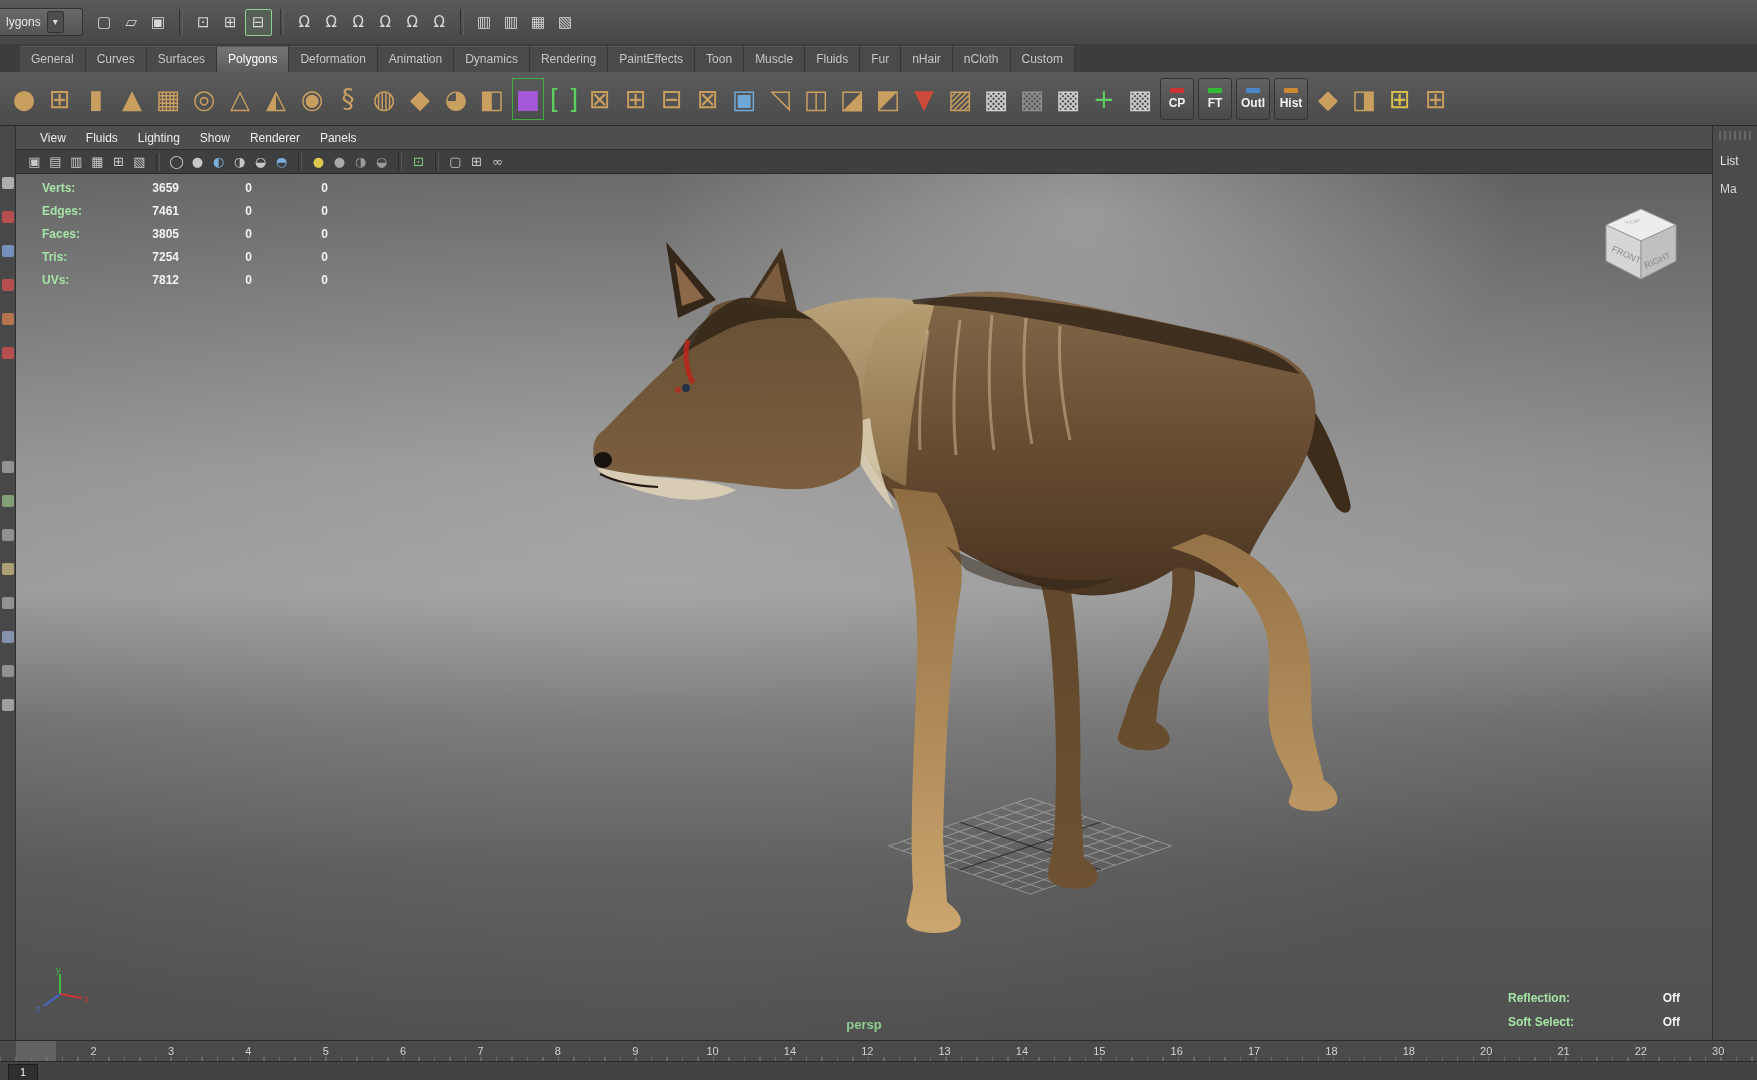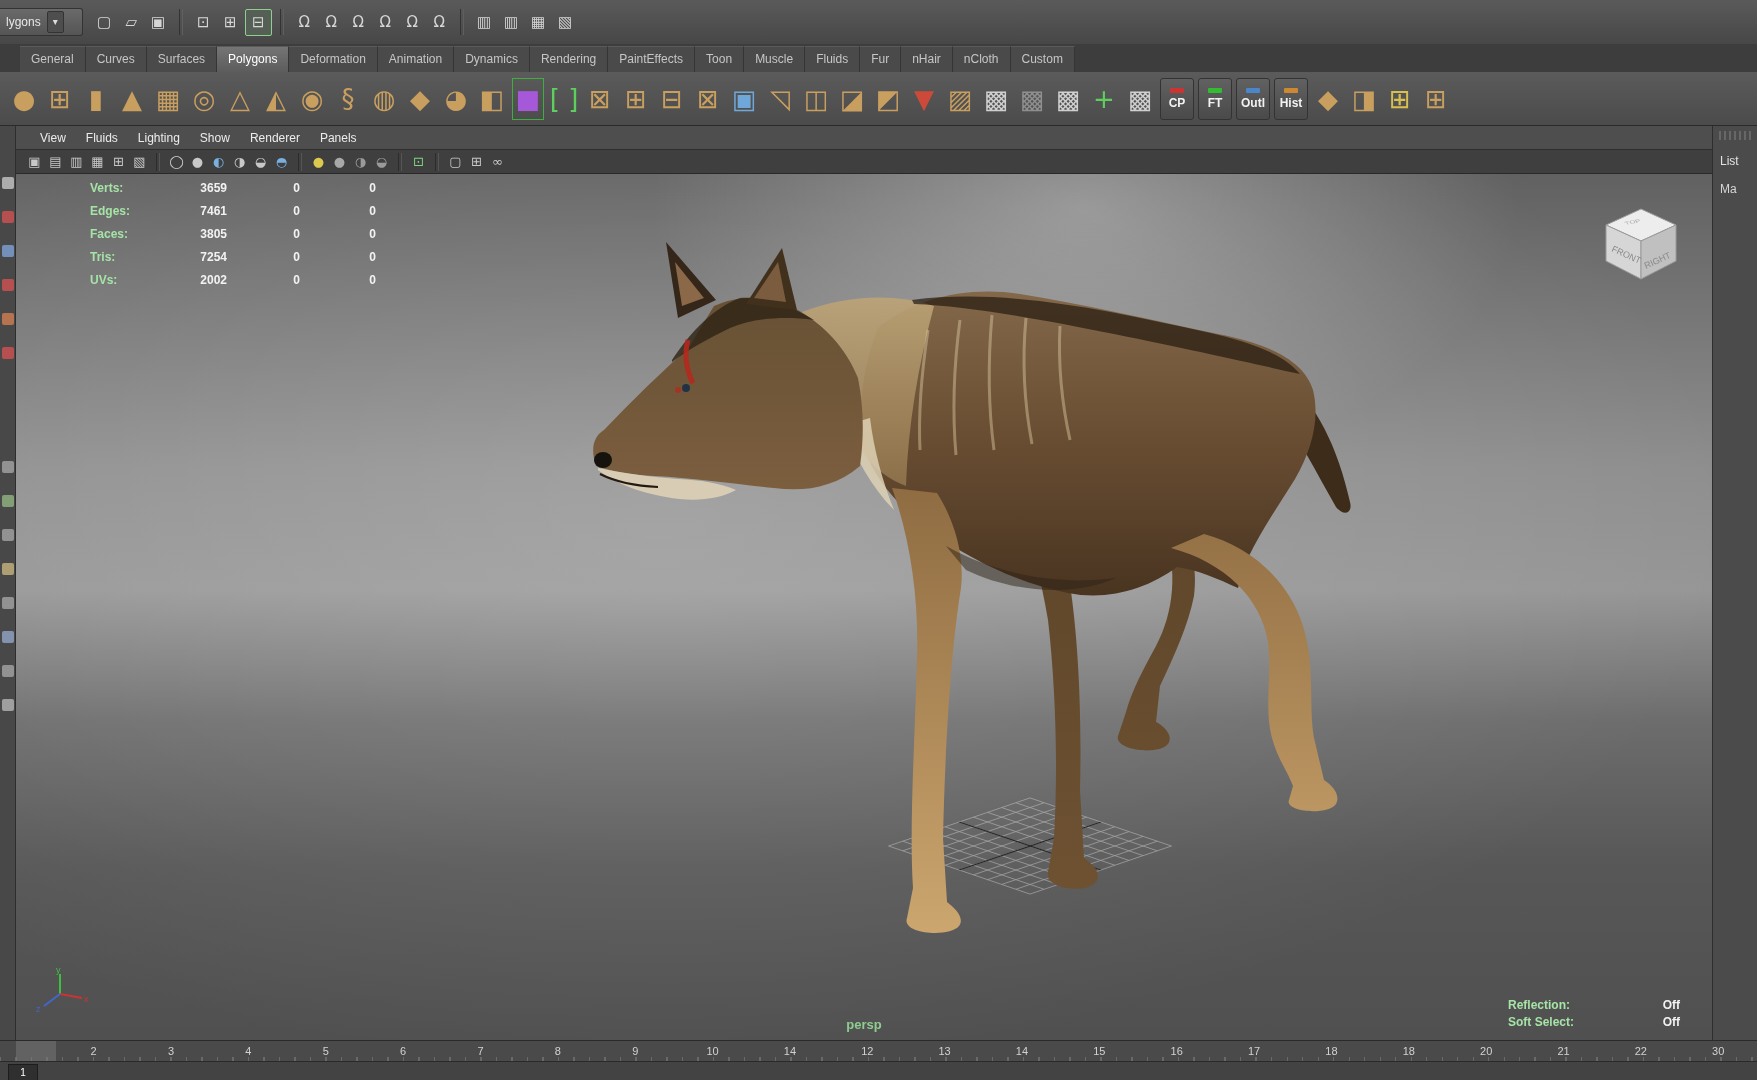--- a/index.html
+++ b/index.html
@@ -67,30 +67,30 @@
   .pi-sep{width:2px;height:18px;border-left:1px solid #2c2c2c;border-right:1px solid #555;margin:0 6px;}
 
   
   .viewport{position:absolute;left:16px;right:45px;top:174px;bottom:40px;overflow:hidden;
     background:
       radial-gradient(ellipse 700px 420px at 63% 4%, rgba(255,255,255,.30), transparent 62%),
       radial-gradient(ellipse 1500px 760px at 38% 40%, rgba(255,255,255,.17), transparent 72%),
       linear-gradient(180deg,#616161 0%,#8e8e8e 34%,#969696 48%,#6d6d6d 63%,#575757 80%,#505050 100%);}
   .scene{position:absolute;left:0;top:-24px;width:1696px;height:890px;}
   .hud{position:absolute;left:26px;top:2px;}
-  .hud-row{display:flex;height:23px;align-items:center;font-size:12px;font-weight:bold;margin-left:48px;}
+  .hud-row{display:flex;height:23px;align-items:center;font-size:12px;font-weight:bold;}
   .hud-label{width:80px;color:#a6e3a6;}
   .hv{color:#f2f2f2;text-align:right;}
   .hv.c1{width:57px;}.hv.c2{width:73px;}.hv.c3{width:76px;}
   .viewcube{position:absolute;left:1580px;top:31px;}
   .axis-gnomon{position:absolute;left:16px;top:790px;}
   .cam-label{position:absolute;left:0;right:0;bottom:8px;text-align:center;
     font-size:13px;font-weight:bold;color:#8fcc8f;}
   .vp-status{position:absolute;right:32px;bottom:8px;width:172px;}
-  .vs-row{display:flex;justify-content:space-between;height:17px;
+  .vs-row{display:flex;justify-content:space-between;height:17px;margin-top:7px;
     font-size:12px;font-weight:bold;}
   .vs-label{color:#a6e3a6;}
   .vs-value{color:#f2f2f2;}
 
   
   .time-slider{position:absolute;left:0;top:1040px;width:100%;height:21px;background:#4a4a4a;
     border-top:1px solid #2a2a2a;overflow:hidden;}
   .current-block{position:absolute;left:16px;top:0;bottom:0;width:40px;background:#626262;}
   .frames{position:absolute;left:55px;right:0;top:0;bottom:0;display:flex;}
   .frame{flex:1;text-align:center;line-height:20px;font-size:11px;color:#d2d2d2;}
@@ -376,21 +376,21 @@
           <div class="hv c3">0</div>
         </div>
         <div class="hud-row">
           <div class="hud-label">Tris:</div>
           <div class="hv c1">7254</div>
           <div class="hv c2">0</div>
           <div class="hv c3">0</div>
         </div>
         <div class="hud-row">
           <div class="hud-label">UVs:</div>
-          <div class="hv c1">2002</div>
+          <div class="hv c1">7812</div>
           <div class="hv c2">0</div>
           <div class="hv c3">0</div>
         </div>
       </div>
 
     <svg class="viewcube" width="90" height="80" viewBox="0 0 90 80">
       <polygon points="45,4 80,20 45,36 10,20" fill="#ededed" stroke="#9a9a9a" stroke-width="1"></polygon>
       <polygon points="10,20 45,36 45,74 10,56" fill="#d6d6d6" stroke="#9a9a9a" stroke-width="1"></polygon>
       <polygon points="45,36 80,20 80,56 45,74" fill="#c0c0c0" stroke="#9a9a9a" stroke-width="1"></polygon>
       <text transform="translate(30,20) scale(1,0.55) rotate(-20)" font-size="8" fill="#aaaaaa">TOP</text>

